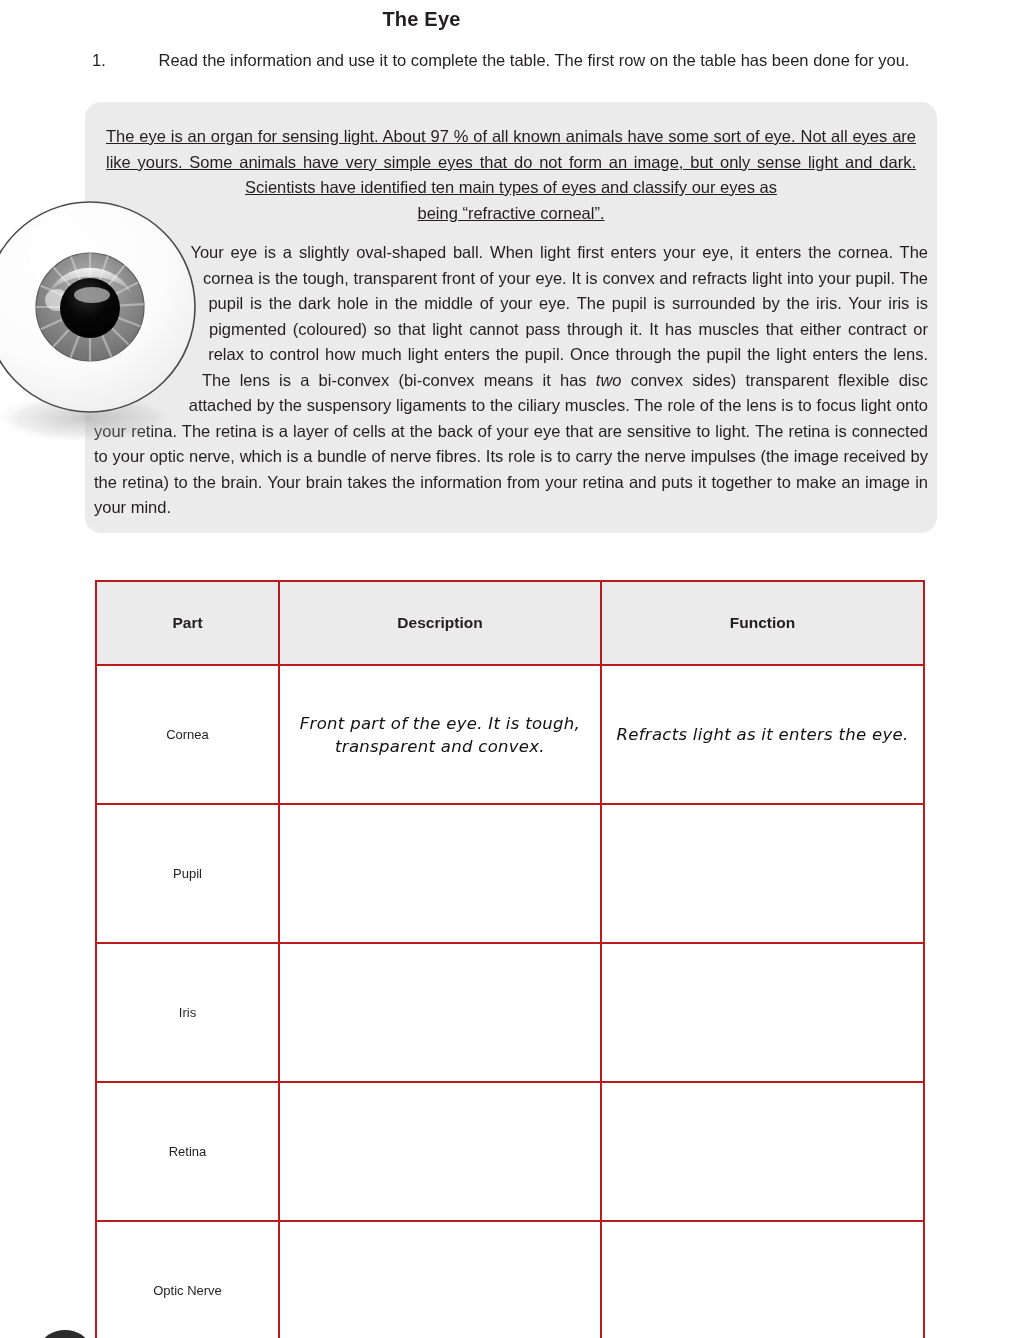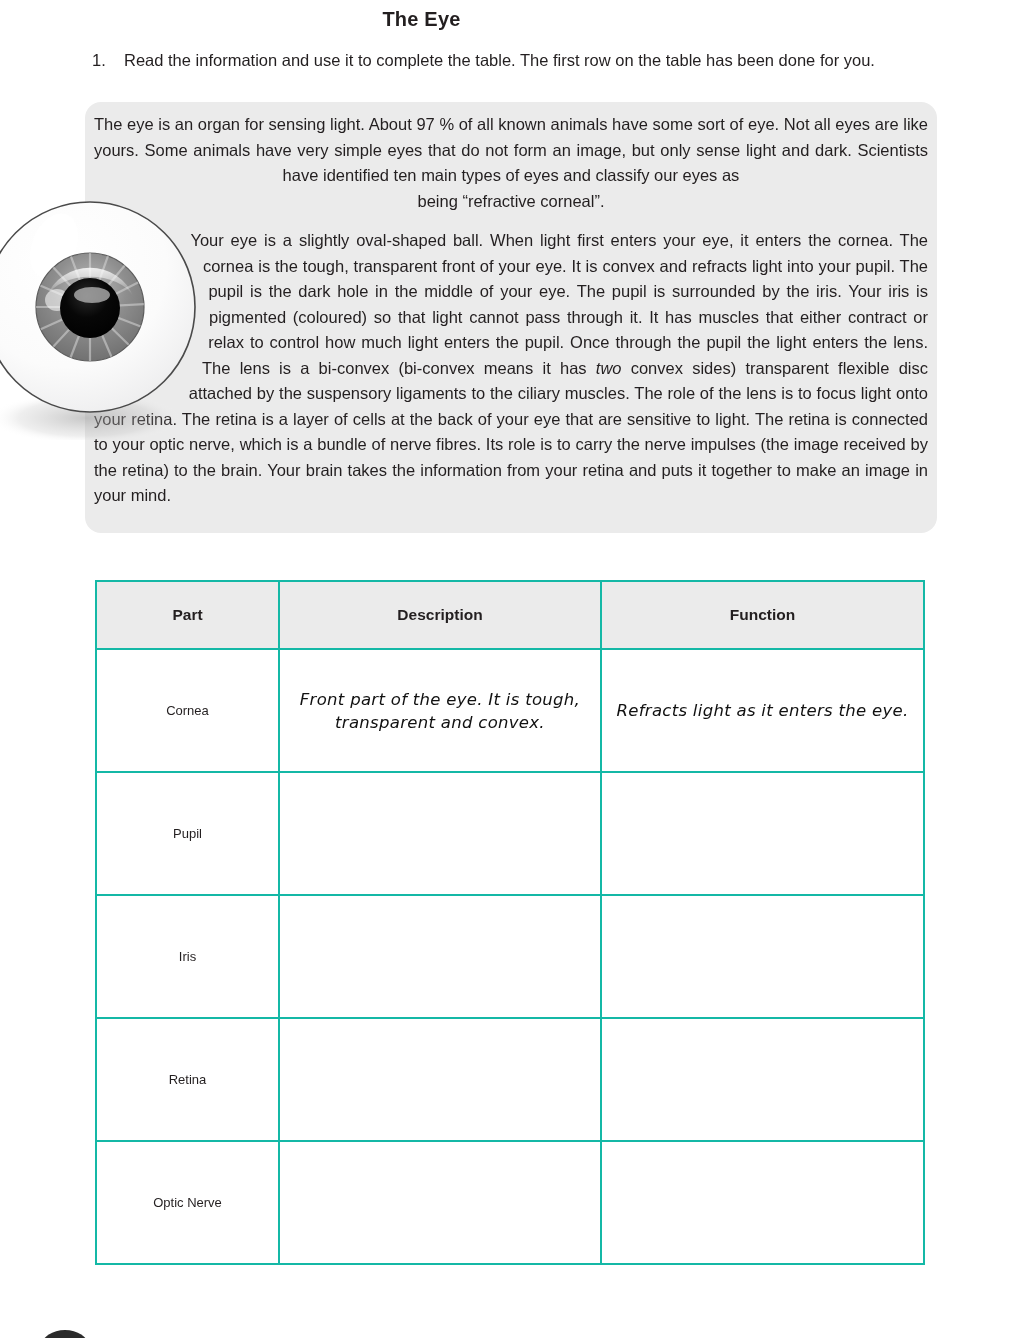--- a/index.html
+++ b/index.html
@@ -37,22 +37,23 @@
     font-size: 16.5px;
     line-height: 28px;
   }
   .instruction .q-num {
     position: absolute;
     left: 0;
     top: 0;
     width: 30px;
   }
   .instruction .q-body {
-    margin-left: 32px;
+    margin-left: 46px;
     display: block;
+    text-align: center;
   }
 
   
   .info-panel {
     position: absolute;
     left: 85px;
     top: 102px;
     width: 852px;
     height: 431px;
     background: #ebebeb;
@@ -60,23 +61,24 @@
   }
   .info-inner {
     position: absolute;
     left: 9px;
     top: 10px;
     width: 834px;
     font-size: 16.5px;
     line-height: 25.5px;
   }
   .info-intro {
-    margin: 0;
+    margin: 12px;
     text-align: justify;
     text-align-last: center;
+    text-decoration: underline;
   }
   .info-intro .last-line {
     display: block;
     text-align: center;
   }
   .info-body {
     margin: 14px 0 0 0;
     text-align: justify;
     text-align-last: left;
   }
@@ -115,23 +117,23 @@
     width: 828px;
     border-collapse: collapse;
     table-layout: fixed;
   }
   .eye-table col.c-part { width: 183px; }
   .eye-table col.c-desc { width: 322px; }
   .eye-table col.c-func { width: 323px; }
 
   .eye-table th,
   .eye-table td {
-    border: 2px solid #14b8a6;
+    border: 2px solid #b91c1c;
     vertical-align: middle;
-    padding: 4px;
+    padding: 12px;
   }
   .eye-table thead th {
     background: #ebebeb;
     height: 58px;
     text-align: center;
     font-size: 15.5px;
     font-weight: bold;
     color: #231f20;
   }
   .eye-table tbody td {

